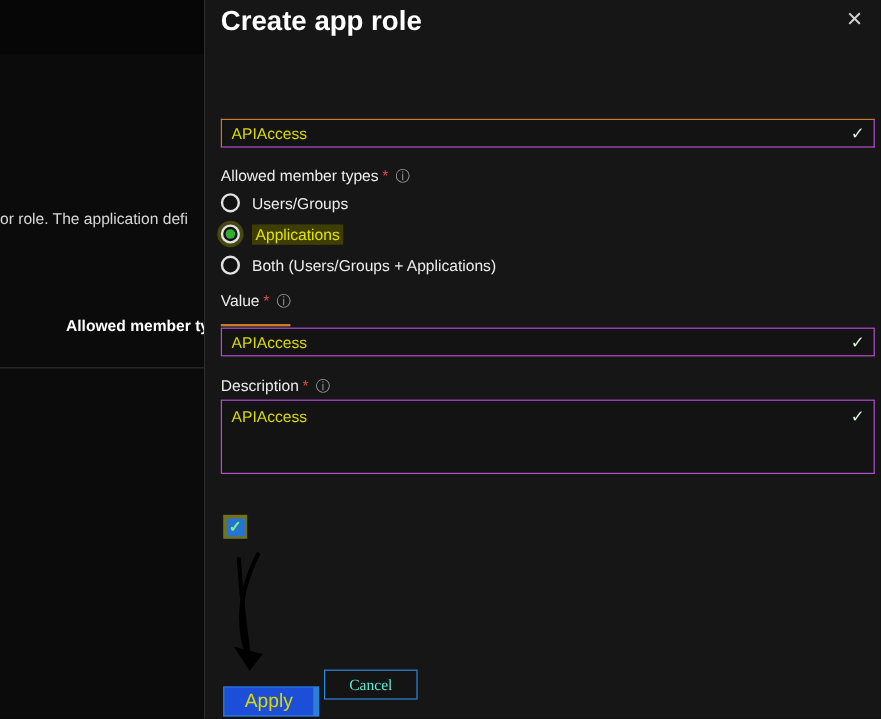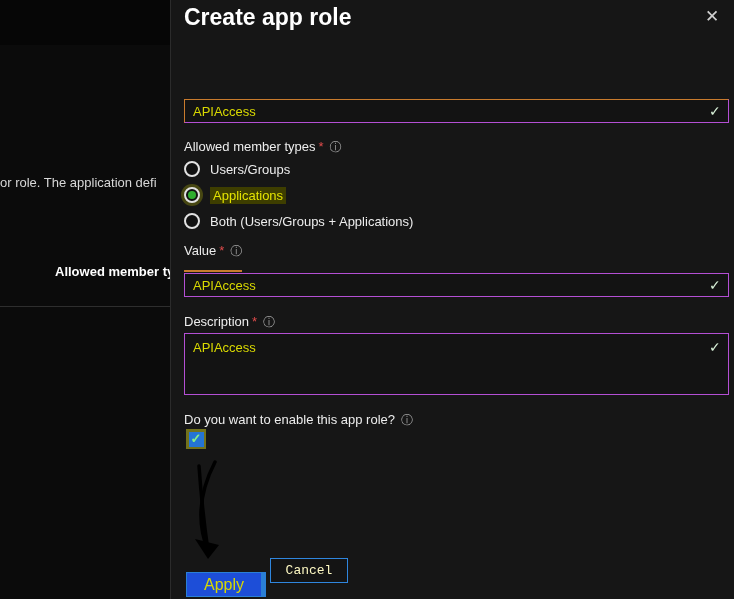--- a/index.html
+++ b/index.html
@@ -95,21 +95,21 @@
   .arrow-svg { position:absolute; left:15px; top:456px; pointer-events:none; }
 
   .btn-apply {
     position:absolute; left:15px; top:572px; width:80px; height:25px;
     background:#1d4ed8; border:1px solid #2a7fd6; border-right:5px solid #2a7fd6;
     color:#d8d800; font-size:16px; cursor:pointer; font-family:inherit;
   }
   .btn-cancel {
     position:absolute; left:99px; top:558px; width:78px; height:25px;
     background:#141414; border:1px solid #2f86de;
-    color:#fef9c3; font-size:13px; cursor:pointer; font-family:Liberation Mono, monospace;
+    color:#5eead4; font-size:13px; cursor:pointer; font-family:Liberation Serif, serif;
   }
 </style>
 </head>
 <body>
 
 <div class="left-bg">
   <div class="left-top-strip"></div>
   <div class="bg-sentence">or role. The application defi</div>
   <div class="bg-colheader">Allowed member ty</div>
   <div class="bg-divider"></div>
@@ -146,23 +146,20 @@
   <div class="underline-annot"></div>
   <input class="text-input input-value" value="APIAccess" style="">
   <span class="check" style="top:277px">✓</span>
 
   <div class="field-label" style="top:314px">
     <span>Description</span><span class="req">*</span><span class="info">ⓘ</span>
   </div>
   <textarea class="desc-area" style="">APIAccess</textarea>
   <span class="check" style="top:339px">✓</span>
 
-  <div class="field-label" style="top:412px">
-    <span>Do you want to enable this app role?</span><span class="info">ⓘ</span>
-  </div>
   <div class="cb-outer">
     <span class="cb-inner">✓</span>
   </div>
 
   <svg class="arrow-svg" width="50" height="110" viewBox="0 0 50 110">
     <path d="M 29 6 C 14 35, 10 65, 22 95" stroke="#000000" stroke-width="3.5" fill="none" stroke-linecap="round"></path>
     <path d="M 13 10 C 15 38, 18 68, 22 95" stroke="#000000" stroke-width="3.5" fill="none" stroke-linecap="round"></path>
     <polygon points="22,103 9,83 33,89" fill="#000000"></polygon>
   </svg>
 

